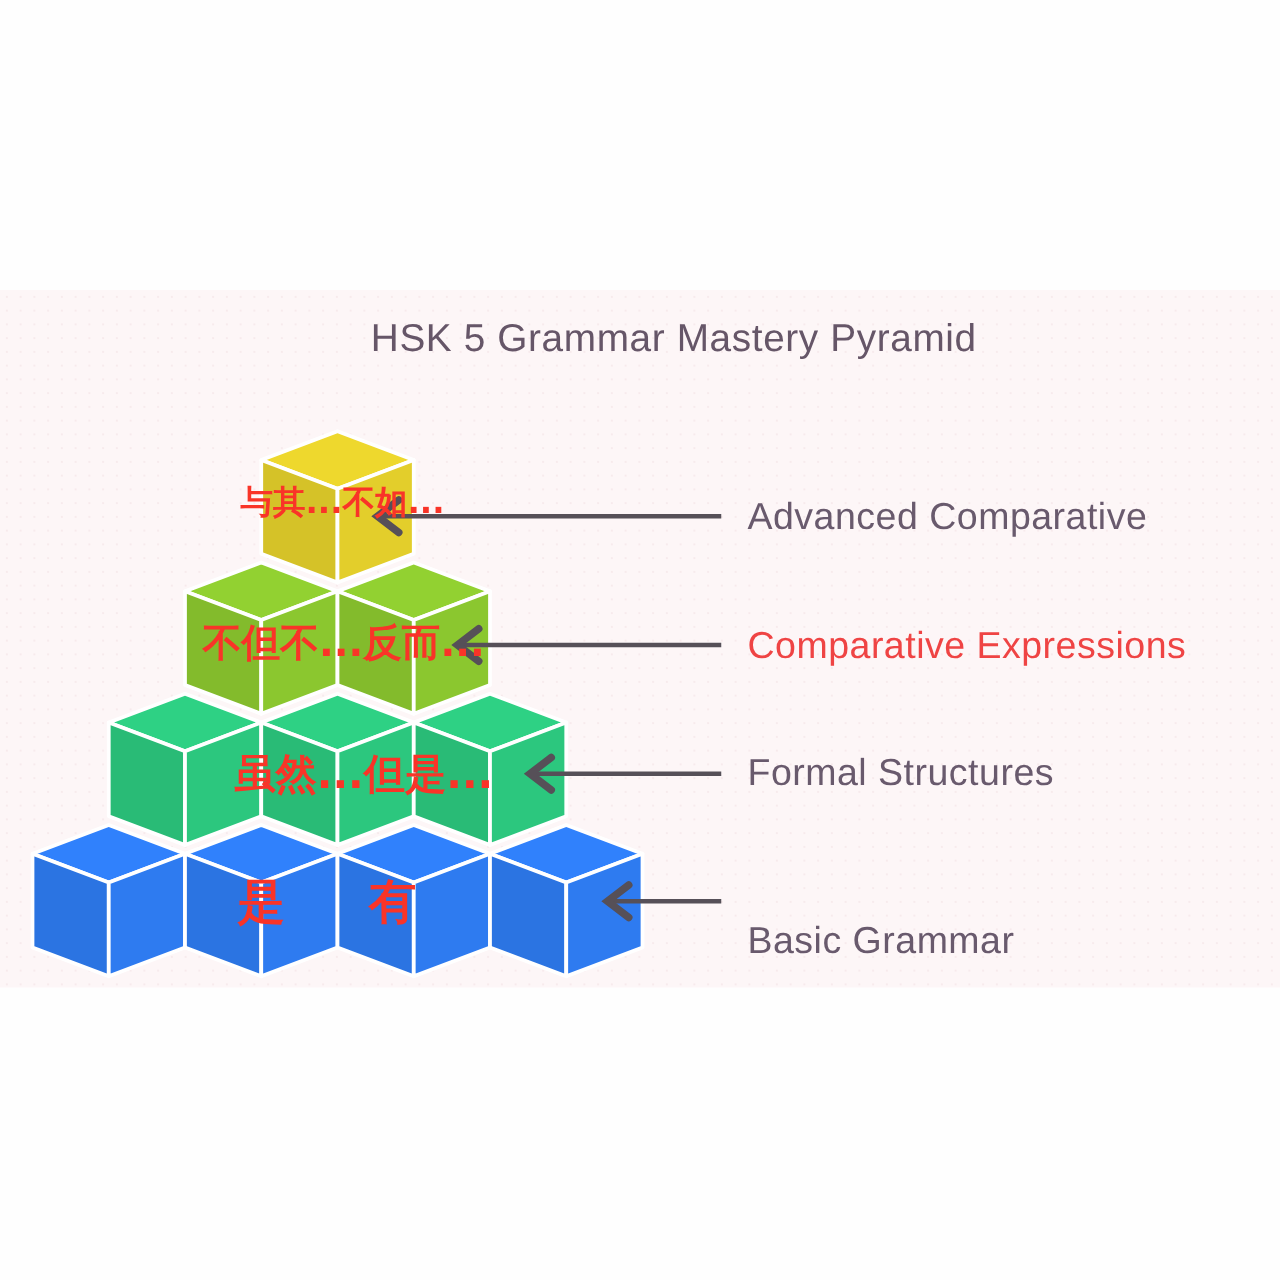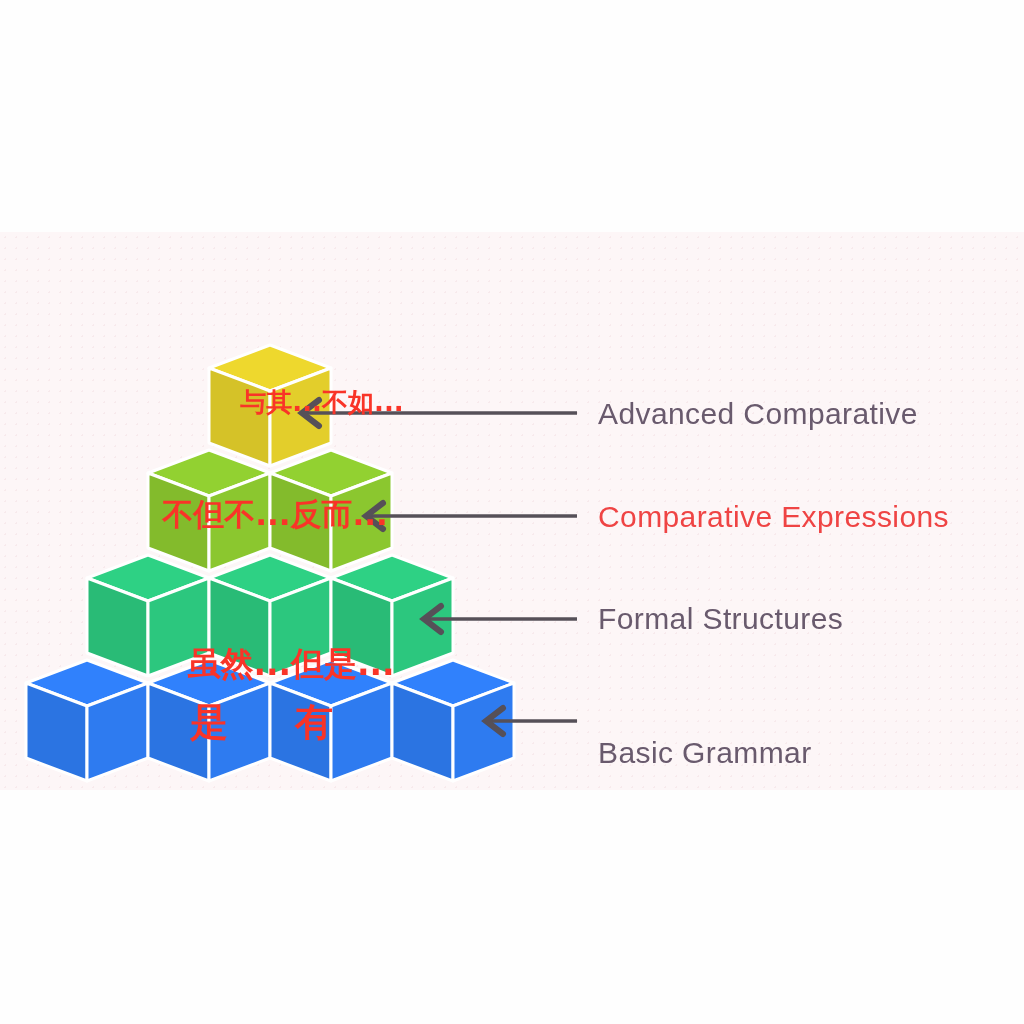--- a/index.html
+++ b/index.html
@@ -21,39 +21,40 @@
     font-size:31px;font-weight:500;letter-spacing:0.5px;white-space:nowrap;
   }
   #pyramid-svg{position:absolute;left:0;top:0;}
   .grammar{
     position:absolute;transform:translate(-50%,-50%);
     font-weight:700;white-space:nowrap;
     font-family:"DejaVu Sans","Liberation Sans",sans-serif;
   }
   .g0{left:274px;top:402px;font-size:26px;}
   .g1{left:275px;top:515px;font-size:31px;}
-  .g2{left:291px;top:620px;font-size:33px;margin-top:44px;}
+  .g2{left:291px;top:620px;font-size:33px;}
   .g3a{left:209px;top:722px;font-size:38px;}
   .g3b{left:314px;top:722px;font-size:38px;}
   .level-label{
     position:absolute;left:598px;transform:translateY(-50%);
     font-size:30px;letter-spacing:0.4px;white-space:nowrap;
   }
   .l0{top:414px;}
   .l1{top:517px;}
   .l2{top:619px;}
   .l3{top:753px;}
 </style>
 </head>
 <body style="background: rgb(254, 254, 254);">
 
 <div class="stage">
 
   <div class="band" style="background-color: rgb(253, 246, 247);"></div>
 
+  <div class="title" style="color: rgb(102, 86, 104);">HSK 5 Grammar Mastery Pyramid</div>
 
   <svg id="pyramid-svg" width="1024" height="1024" viewBox="0 0 1024 1024">
       <g>
         <polygon points="270,345 331,368 270,391 209,368" fill="rgb(238,216,45)" stroke="#ffffff" stroke-width="3" stroke-linejoin="round"></polygon>
         <polygon points="209,368 270,391 270,466 209,443" fill="rgb(213,194,40)" stroke="#ffffff" stroke-width="3" stroke-linejoin="round"></polygon>
         <polygon points="270,391 331,368 331,443 270,466" fill="rgb(227,206,43)" stroke="#ffffff" stroke-width="3" stroke-linejoin="round"></polygon>
       </g>
       <g>
         <polygon points="209,450 270,473 209,496 148,473" fill="rgb(146,209,49)" stroke="#ffffff" stroke-width="3" stroke-linejoin="round"></polygon>
         <polygon points="148,473 209,496 209,571 148,548" fill="rgb(131,187,44)" stroke="#ffffff" stroke-width="3" stroke-linejoin="round"></polygon>
@@ -98,21 +99,21 @@
       <g>
         <line x1="427" y1="619" x2="577" y2="619" stroke="#565058" stroke-width="3.6"></line>
         <path d="M 441 606 L 424 619 L 441 632" fill="none" stroke="#565058" stroke-width="6" stroke-linecap="round" stroke-linejoin="miter"></path>
       </g>
       <g>
         <line x1="489" y1="721" x2="577" y2="721" stroke="#565058" stroke-width="3.6"></line>
         <path d="M 503 708 L 486 721 L 503 734" fill="none" stroke="#565058" stroke-width="6" stroke-linecap="round" stroke-linejoin="miter"></path>
       </g>
     </svg>
 
-  <div class="grammar g0" style="color: rgb(249, 52, 40); margin-left: 48px;">与其...不如...</div>
+  <div class="grammar g0" style="color: rgb(249, 52, 40);">与其...不如...</div>
   <div class="grammar g1" style="color: rgb(249, 52, 40); text-align: right;">不但不...反而...</div>
   <div class="grammar g2" style="color: rgb(249, 52, 40);">虽然...但是...</div>
   <div class="grammar g3a" style="color: rgb(249, 52, 40);">是</div>
   <div class="grammar g3b" style="color: rgb(249, 52, 40);">有</div>
 
   <div class="level-label l0" style="color: rgb(105, 90, 109);">Advanced Comparative</div>
   <div class="level-label l1" style="color: #ef4444;">Comparative Expressions</div>
   <div class="level-label l2" style="color: rgb(105, 90, 109);">Formal Structures</div>
   <div class="level-label l3" style="color: rgb(105, 90, 109);">Basic Grammar</div>
 

